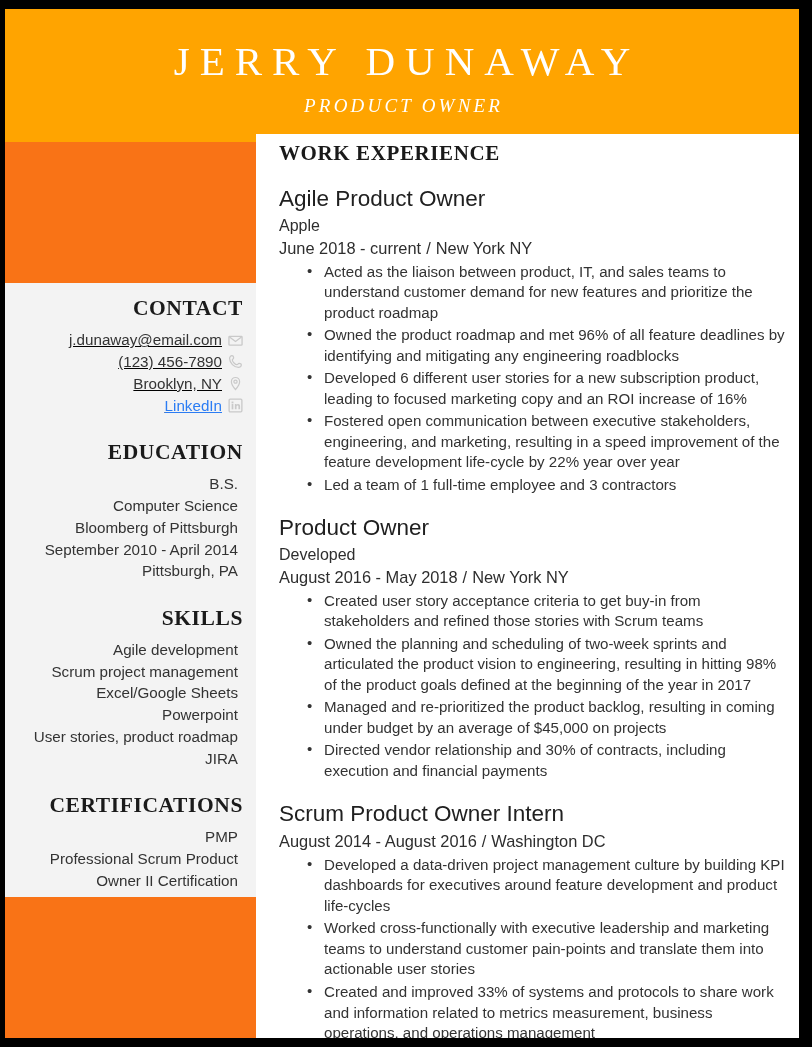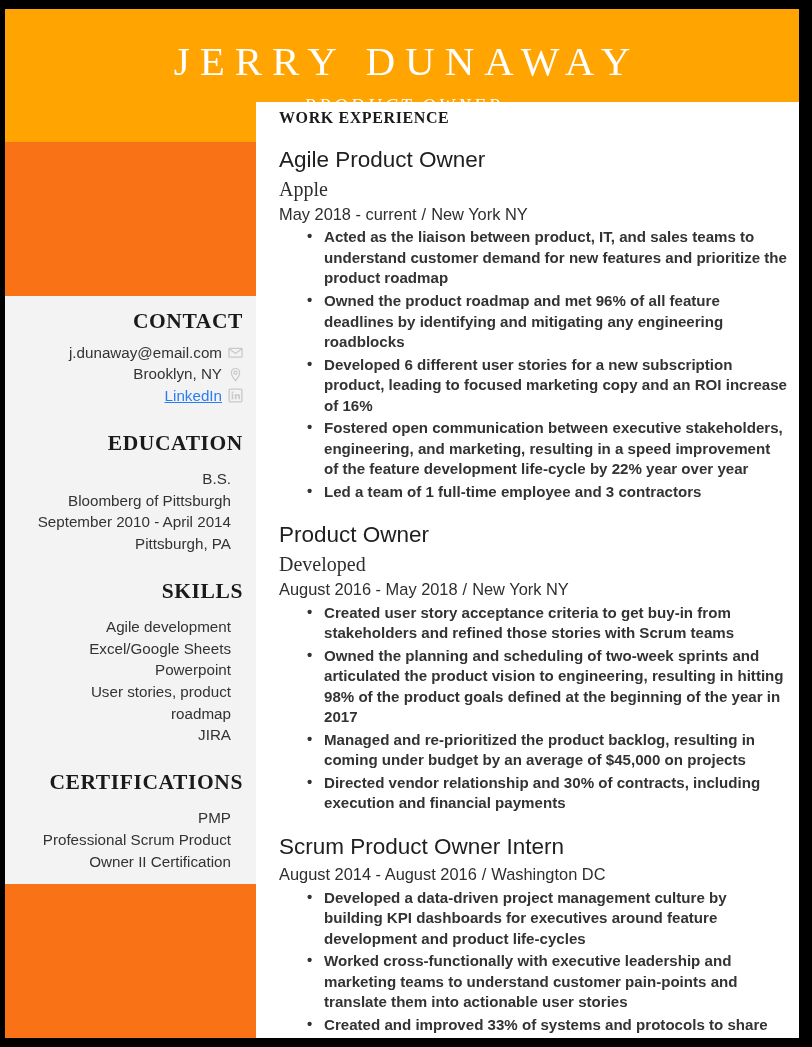--- a/index.html
+++ b/index.html
@@ -98,61 +98,59 @@
     align-items: center;
     justify-content: center;
     color: #c9c9c9;
   }
   .ico svg { display: block; }
   .link {
     color: #2b7cf3;
     text-decoration: underline;
     font-size: 15.2px;
   }
-  .contact-list { margin-bottom: 16px; }
-  .skills-list, .certs-list, .edu-list { margin: 12px; }
+  .contact-list { margin-bottom: 16px; text-decoration: underline; }
+  .skills-list, .certs-list, .edu-list { margin: 5px; }
   .main .sec-head {
-    font-size: 16px;
+    font-size: 21px;
     margin: 0 0 19px 0;
   }
   .job { margin-bottom: 19px; }
   .job:last-child { margin-bottom: 0; }
   .job-title {
     font-size: 22.5px;
     color: #202020;
     font-weight: 400;
     line-height: 1.2;
     margin-bottom: 3px;
   }
   .job-company {
-    font-size: 20px;
+    font-size: 16px;
     color: #2e2e2e;
     line-height: 1.35;
-    font-family: Liberation Serif, serif;
   }
   .job-meta {
     font-size: 16.4px;
     color: #2e2e2e;
     line-height: 1.38;
     margin-bottom: 2px;
   }
   .job-meta .sep { padding: 0 5px; }
   ul.bullets {
     margin: 2px 0 0 0;
     padding-left: 28px;
     list-style: none;
   }
   ul.bullets li {
     position: relative;
     font-size: 15.1px;
     color: #333333;
     line-height: 1.36;
     margin-bottom: 2px;
     padding-left: 17px;
-    font-weight: bold;
   }
   ul.bullets li::before {
     content: "•";
     position: absolute;
     left: 0;
     top: -1px;
     font-size: 15px;
     color: #333333;
   }
 </style>
@@ -176,20 +174,28 @@
         <div class="side-line">
           <span>j.dunaway@email.com</span>
           <span class="ico">
             <svg width="15" height="15" viewBox="0 0 16 16">
                 <rect x="1" y="3.5" width="14" height="9.5" rx="0.8" fill="none" stroke="#c9c9c9" stroke-width="1.4"></rect>
                 <path d="M1.6 4.2 L8 9 L14.4 4.2" fill="none" stroke="#c9c9c9" stroke-width="1.4"></path>
               </svg>
           </span>
         </div>
 
+        <div class="side-line">
+          <span>(123) 456-7890</span>
+          <span class="ico">
+            <svg width="15" height="15" viewBox="0 0 16 16">
+                <path d="M4.2 1.8 C5.4 1.8 6 3.4 6 4.3 C6 5.2 4.6 5.6 4.6 6.4 C4.6 8.2 7.8 11.4 9.6 11.4 C10.4 11.4 10.8 10 11.7 10 C12.6 10 14.2 10.6 14.2 11.8 C14.2 13.2 12.6 14.3 11.2 14.3 C6.6 14.3 1.7 9.4 1.7 4.8 C1.7 3.4 2.8 1.8 4.2 1.8 Z" fill="none" stroke="#c9c9c9" stroke-width="1.3" stroke-linejoin="round"></path>
+              </svg>
+          </span>
+        </div>
 
         <div class="side-line">
           <span>Brooklyn, NY</span>
           <span class="ico">
             <svg width="15" height="15" viewBox="0 0 16 16">
                 <path d="M8 1.6 C5.5 1.6 3.6 3.5 3.6 6 C3.6 9.2 8 14.4 8 14.4 C8 14.4 12.4 9.2 12.4 6 C12.4 3.5 10.5 1.6 8 1.6 Z" fill="none" stroke="#c9c9c9" stroke-width="1.3"></path>
                 <circle cx="8" cy="6" r="1.7" fill="none" stroke="#c9c9c9" stroke-width="1.3"></circle>
               </svg>
           </span>
         </div>
@@ -203,28 +209,30 @@
                 <rect x="3.8" y="3.8" width="2" height="1.9" fill="#c9c9c9"></rect>
                 <path d="M7.3 12.1 V6.4 H9 V7.2 C9.4 6.6 10.1 6.3 10.8 6.3 C12.1 6.3 12.9 7.1 12.9 8.7 V12.1 H11.1 V9.1 C11.1 8.3 10.8 7.9 10.1 7.9 C9.5 7.9 9.1 8.3 9.1 9.1 V12.1 Z" fill="#c9c9c9"></path>
               </svg>
           </span>
         </div>
       </div>
 
       <div class="sec-head">EDUCATION</div>
       <div class="edu-list">
         <div class="side-text">B.S.</div>
+        <div class="side-text">Computer Science</div>
         <div class="side-text">Bloomberg of Pittsburgh</div>
         <div class="side-text">September 2010 - April 2014</div>
         <div class="side-text">Pittsburgh, PA</div>
       </div>
 
       <div class="sec-head">SKILLS</div>
       <div class="skills-list">
         <div class="side-text">Agile development</div>
+        <div class="side-text">Scrum project management</div>
         <div class="side-text">Excel/Google Sheets</div>
         <div class="side-text">Powerpoint</div>
         <div class="side-text">User stories, product roadmap</div>
         <div class="side-text">JIRA</div>
       </div>
 
       <div class="sec-head">CERTIFICATIONS</div>
       <div class="certs-list">
         <div class="side-text">PMP</div>
         <div class="side-text">Professional Scrum Product Owner II Certification</div>
@@ -232,21 +240,21 @@
 
     </div>
 
     <div class="main">
       <div class="sec-head">WORK EXPERIENCE</div>
 
       <div class="job">
         <div class="job-title">Agile Product Owner</div>
         <div class="job-company">Apple</div>
         <div class="job-meta">
-          <span>May 2018 - current</span><span class="sep">/</span><span>New York NY</span>
+          <span>June 2018 - current</span><span class="sep">/</span><span>New York NY</span>
         </div>
         <ul class="bullets">
           <li>Acted as the liaison between product, IT, and sales teams to understand customer demand for new features and prioritize the product roadmap</li>
           <li>Owned the product roadmap and met 96% of all feature deadlines by identifying and mitigating any engineering roadblocks</li>
           <li>Developed 6 different user stories for a new subscription product, leading to focused marketing copy and an ROI increase of 16%</li>
           <li>Fostered open communication between executive stakeholders, engineering, and marketing, resulting in a speed improvement of the feature development life-cycle by 22% year over year</li>
           <li>Led a team of 1 full-time employee and 3 contractors</li>
         </ul>
       </div>
 

